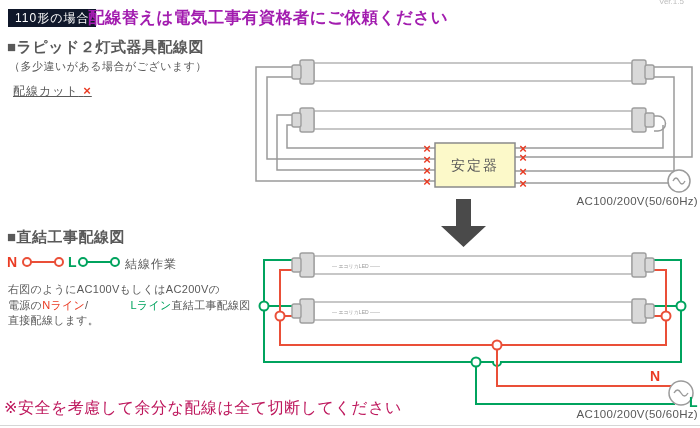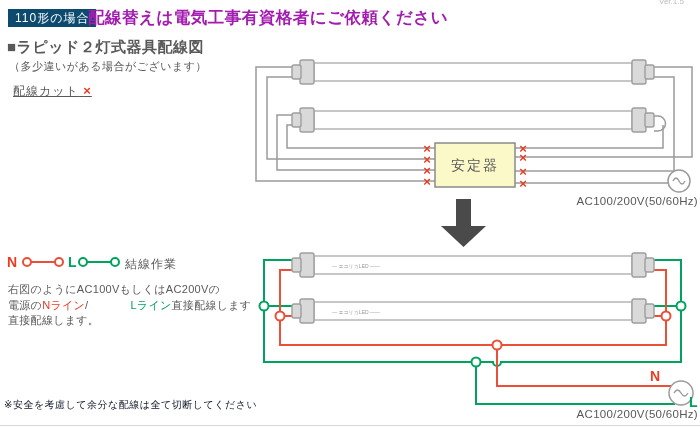--- a/index.html
+++ b/index.html
@@ -1,32 +1,32 @@
 <!DOCTYPE html>
 <html><head>
 <meta charset="utf-8">
 <style>
   html,body{margin:0;padding:0;background:#fff;}
   .page{position:relative;width:700px;height:428px;background:#ffffff;overflow:hidden;
         font-family:"Liberation Sans","DejaVu Sans",sans-serif;color:#595959;}
   .abs{position:absolute;}
-  .badge{background:#0c4a6e;color:#ffffff;font-size:12px;line-height:18px;padding:0 7px;letter-spacing:1px;}
+  .badge{background:#0f172a;color:#ffffff;font-size:12px;line-height:18px;padding:0 7px;letter-spacing:1px;}
   .warning{font-size:16.5px;font-weight:bold;color:#a21caf;letter-spacing:0.5px;}
   .version{font-size:8px;color:#bdbdbd;}
   .h-sec{font-size:15px;font-weight:600;color:#595959;letter-spacing:0.5px;}
   .subnote{font-size:11px;color:#595959;letter-spacing:0.5px;}
   .cutline{font-size:12px;color:#595959;letter-spacing:1px;}
   .cutmark{color:#ea3b23;font-weight:bold;font-size:13px;}
   .legend-n{font-size:14px;font-weight:bold;color:#ea3b23;}
   .legend-l{font-size:14px;font-weight:bold;color:#00a35e;}
   .legend-work{font-size:12px;color:#595959;letter-spacing:1px;}
   .para{font-size:11px;line-height:15.5px;color:#595959;letter-spacing:0.3px;}
   .para .n{color:#ea3b23;}
   .para .l{color:#00a35e;padding-left:42px;}
-  .safety{font-size:10px;color:#0f172a;letter-spacing:0.5px;}
+  .safety{font-size:16px;color:#be185d;letter-spacing:0.5px;}
   .aclabel{font-size:11.5px;color:#595959;letter-spacing:0.3px;}
   .nlab{font-size:14px;font-weight:bold;color:#ea3b23;}
   .llab{font-size:14px;font-weight:bold;color:#00a35e;}
   .divider-bottom{position:absolute;left:0;top:425px;width:700px;height:1px;background:#d6d6d6;}
   svg text{font-family:"Liberation Sans","DejaVu Sans",sans-serif;}
 </style>
 </head>
 <body>
 
 <div class="page">
@@ -154,28 +154,29 @@
 
   <div class="abs h-sec" style="left:7px;top:38px;">■ラピッド２灯式器具配線図</div>
   <div class="abs subnote" style="left:9px;top:59px;">（多少違いがある場合がございます）</div>
   <div class="abs cutline" style="left:13px;top:83px;text-decoration:underline;">
     <span>配線カット</span>
     <span class="cutmark">×</span>
   </div>
 
   <div class="abs aclabel" style="left:570px;top:195px;width:128px;text-align:right;">AC100/200V(50/60Hz)</div>
 
+  <div class="abs h-sec" style="left:7px;top:228px;">■直結工事配線図</div>
 
   <div class="abs legend-n" style="left:7px;top:254px;">N</div>
   <div class="abs legend-l" style="left:68px;top:254px;">L</div>
   <div class="abs legend-work" style="left:125px;top:256px;font-family:Liberation Mono, monospace;">結線作業</div>
 
   <div class="abs para" style="left:8px;top:282px;width:250px;">
     <span>右図のようにAC100VもしくはAC200Vの</span><br>
-    <span>電源の</span><span class="n">Nライン</span><span>/</span><span class="l">Lライン</span><span>直接配線します</span><br>
+    <span>電源の</span><span class="n">Nライン</span><span>/</span><span class="l">Lライン</span><span>直結工事配線図</span><br>
     <span>直接配線します。</span>
   </div>
 
   <div class="abs safety" style="left:4px;top:398px;">※安全を考慮して余分な配線は全て切断してください</div>
 
   <div class="abs nlab" style="left:650px;top:368px;">N</div>
   <div class="abs llab" style="left:689px;top:394px;">L</div>
   <div class="abs aclabel" style="left:570px;top:408px;width:128px;text-align:right;">AC100/200V(50/60Hz)</div>
 
   <div class="divider-bottom"></div>

